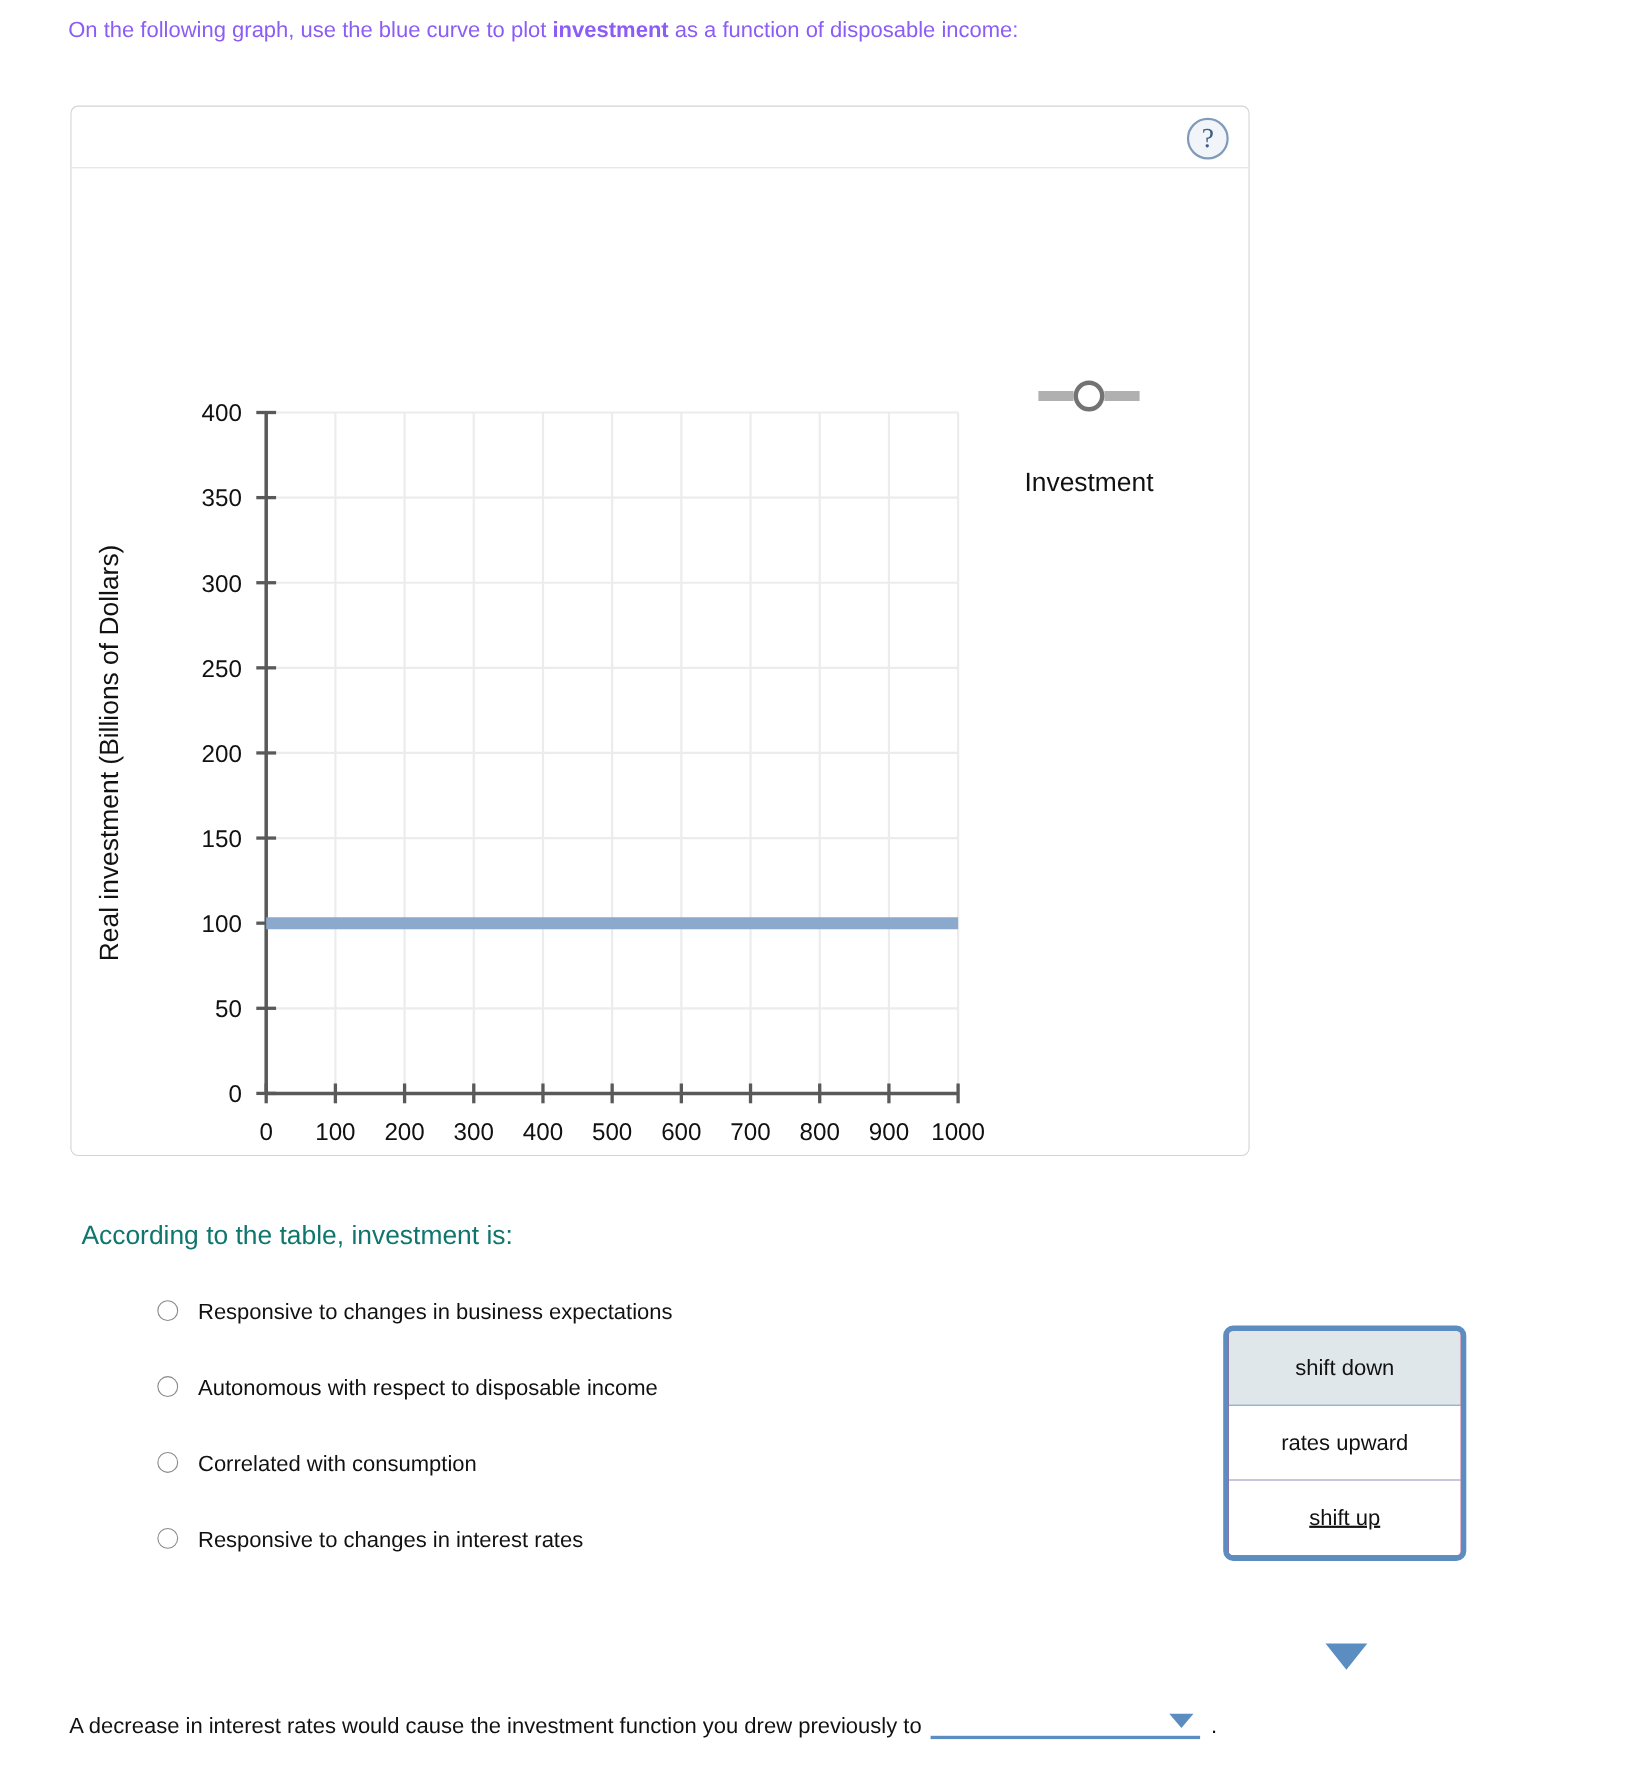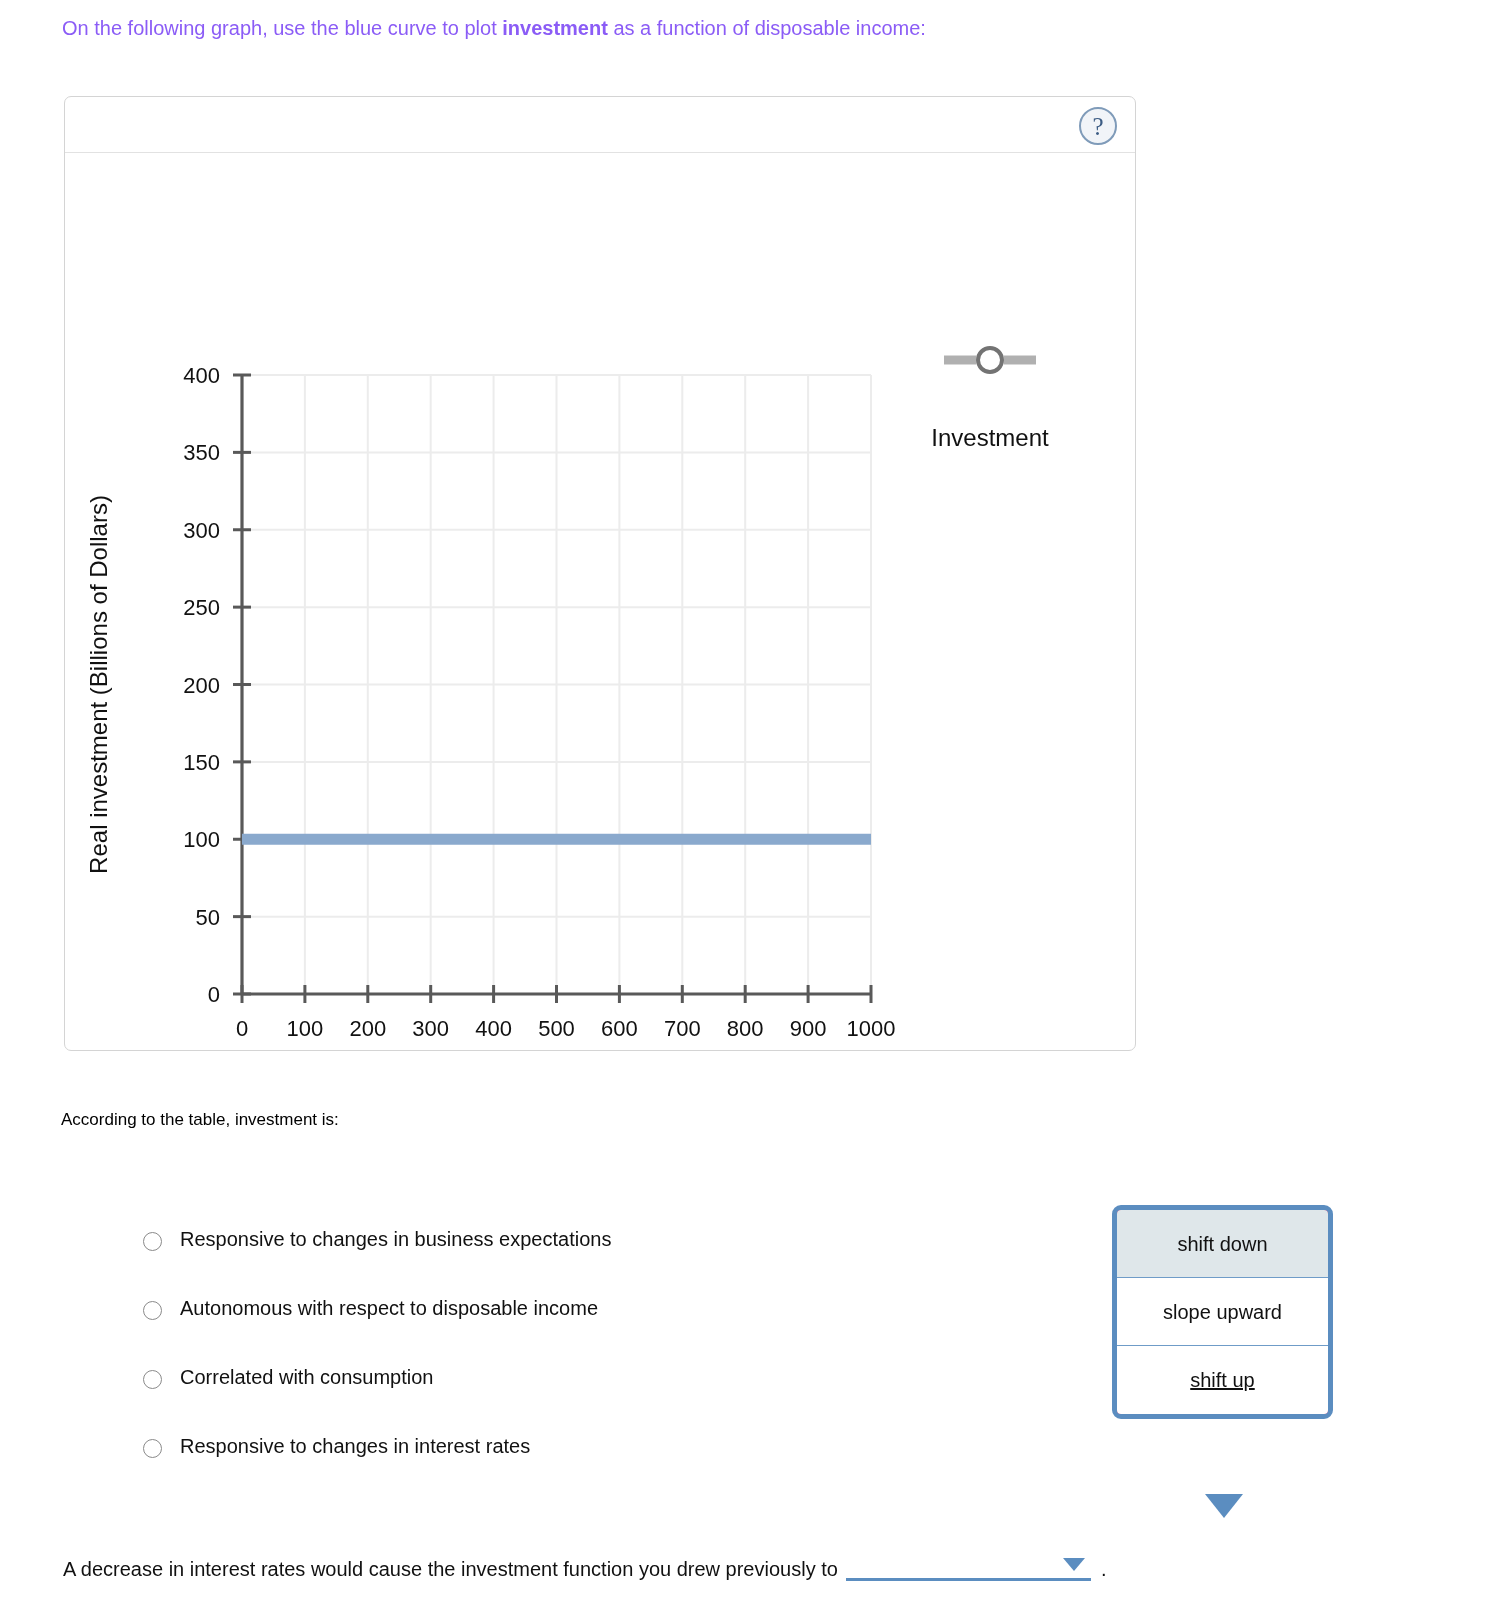--- a/index.html
+++ b/index.html
@@ -71,35 +71,35 @@
     left: 0;
     top: 56px;
     width: 1070px;
     height: 897px;
   }
   svg.plot { display: block; }
 
   
   .question-text {
     position: absolute;
-    left: 61px;
+    left: 74px;
     top: 1110px;
-    font-size: 17px;
-    color: #000000;
+    font-size: 24px;
+    color: #0f766e;
     white-space: nowrap;
   }
   .radio-group {
     position: absolute;
     left: 143px;
     top: 1182px;
     width: 800px;
   }
   .radio-row {
     display: flex;
-    align-items: flex-end;
+    align-items: flex-start;
     height: 69px;
     cursor: pointer;
   }
   .radio-circle {
     width: 19px;
     height: 19px;
     border: 1.6px solid #8a8a8a;
     border-radius: 50%;
     background: #fff;
     flex: 0 0 auto;
@@ -298,21 +298,21 @@
       <span class="radio-label">Correlated with consumption</span>
     </div>
     <div class="radio-row">
       <span class="radio-circle"></span>
       <span class="radio-label">Responsive to changes in interest rates</span>
     </div>
   </div>
 
 <div class="dropdown-popup" id="dropdown-popup">
     <div class="dd-item selected">shift down</div>
-    <div class="dd-item">slope upward</div>
+    <div class="dd-item">rates upward</div>
     <div class="dd-item">shift up</div>
   </div>
 <div class="dd-pointer"></div>
 
 <div class="bottom-line">
   <span>A decrease in interest rates would cause the investment function you drew previously to</span>
   <span class="inline-select">
     <span class="sel-value"></span>
     <span class="sel-caret"></span>
   </span>

